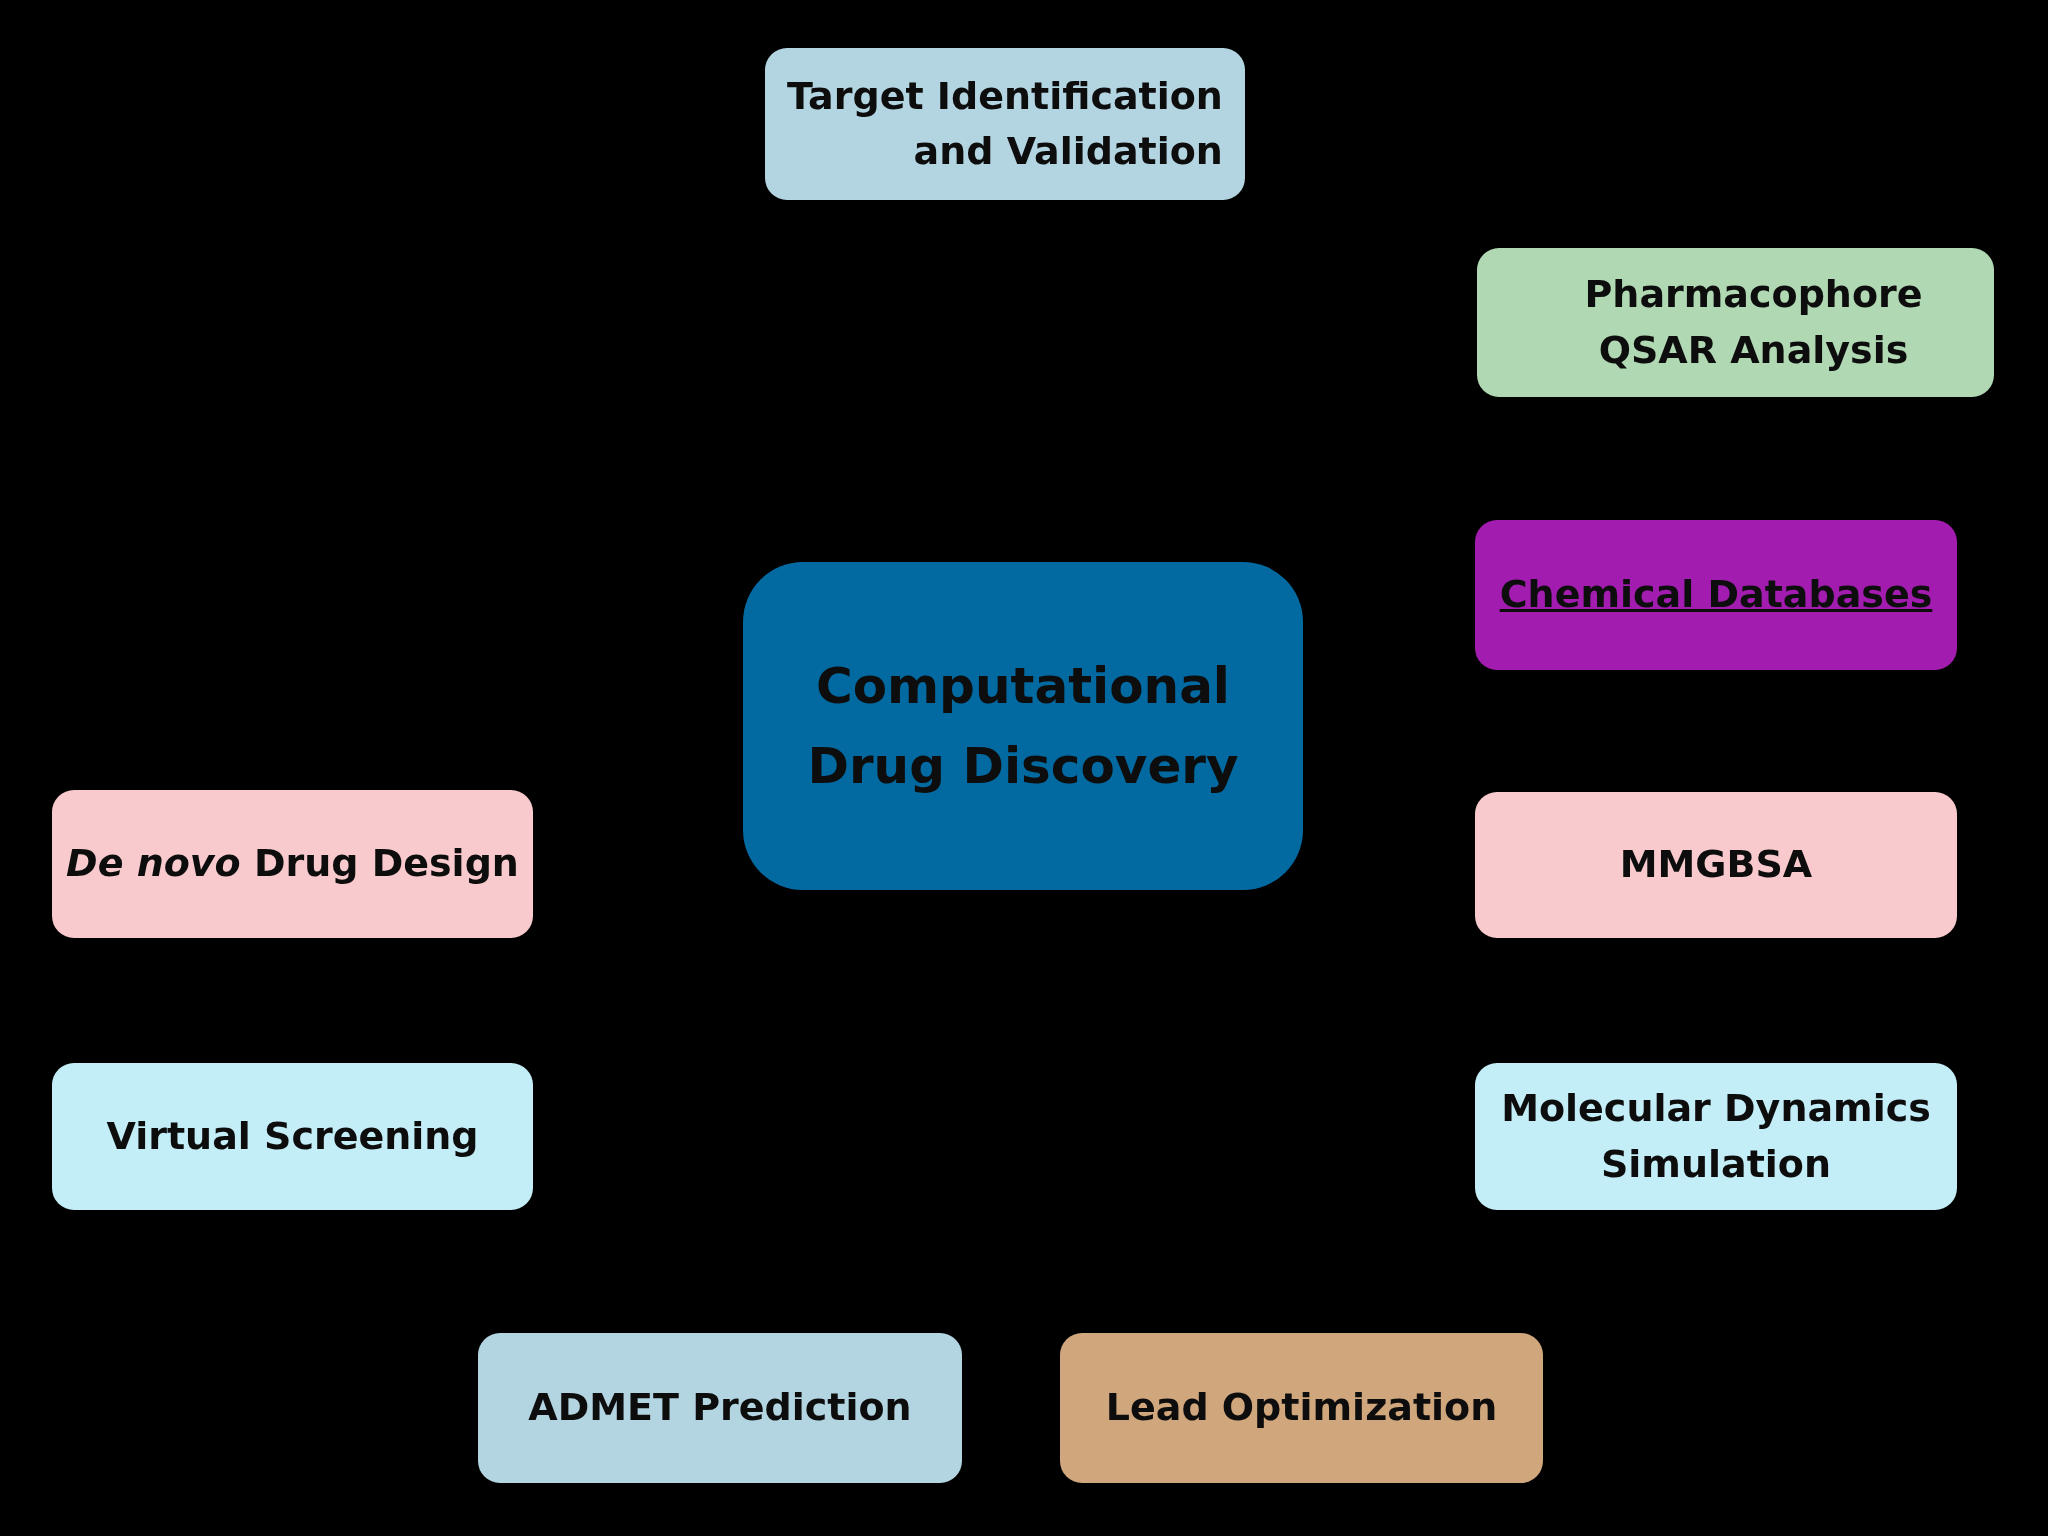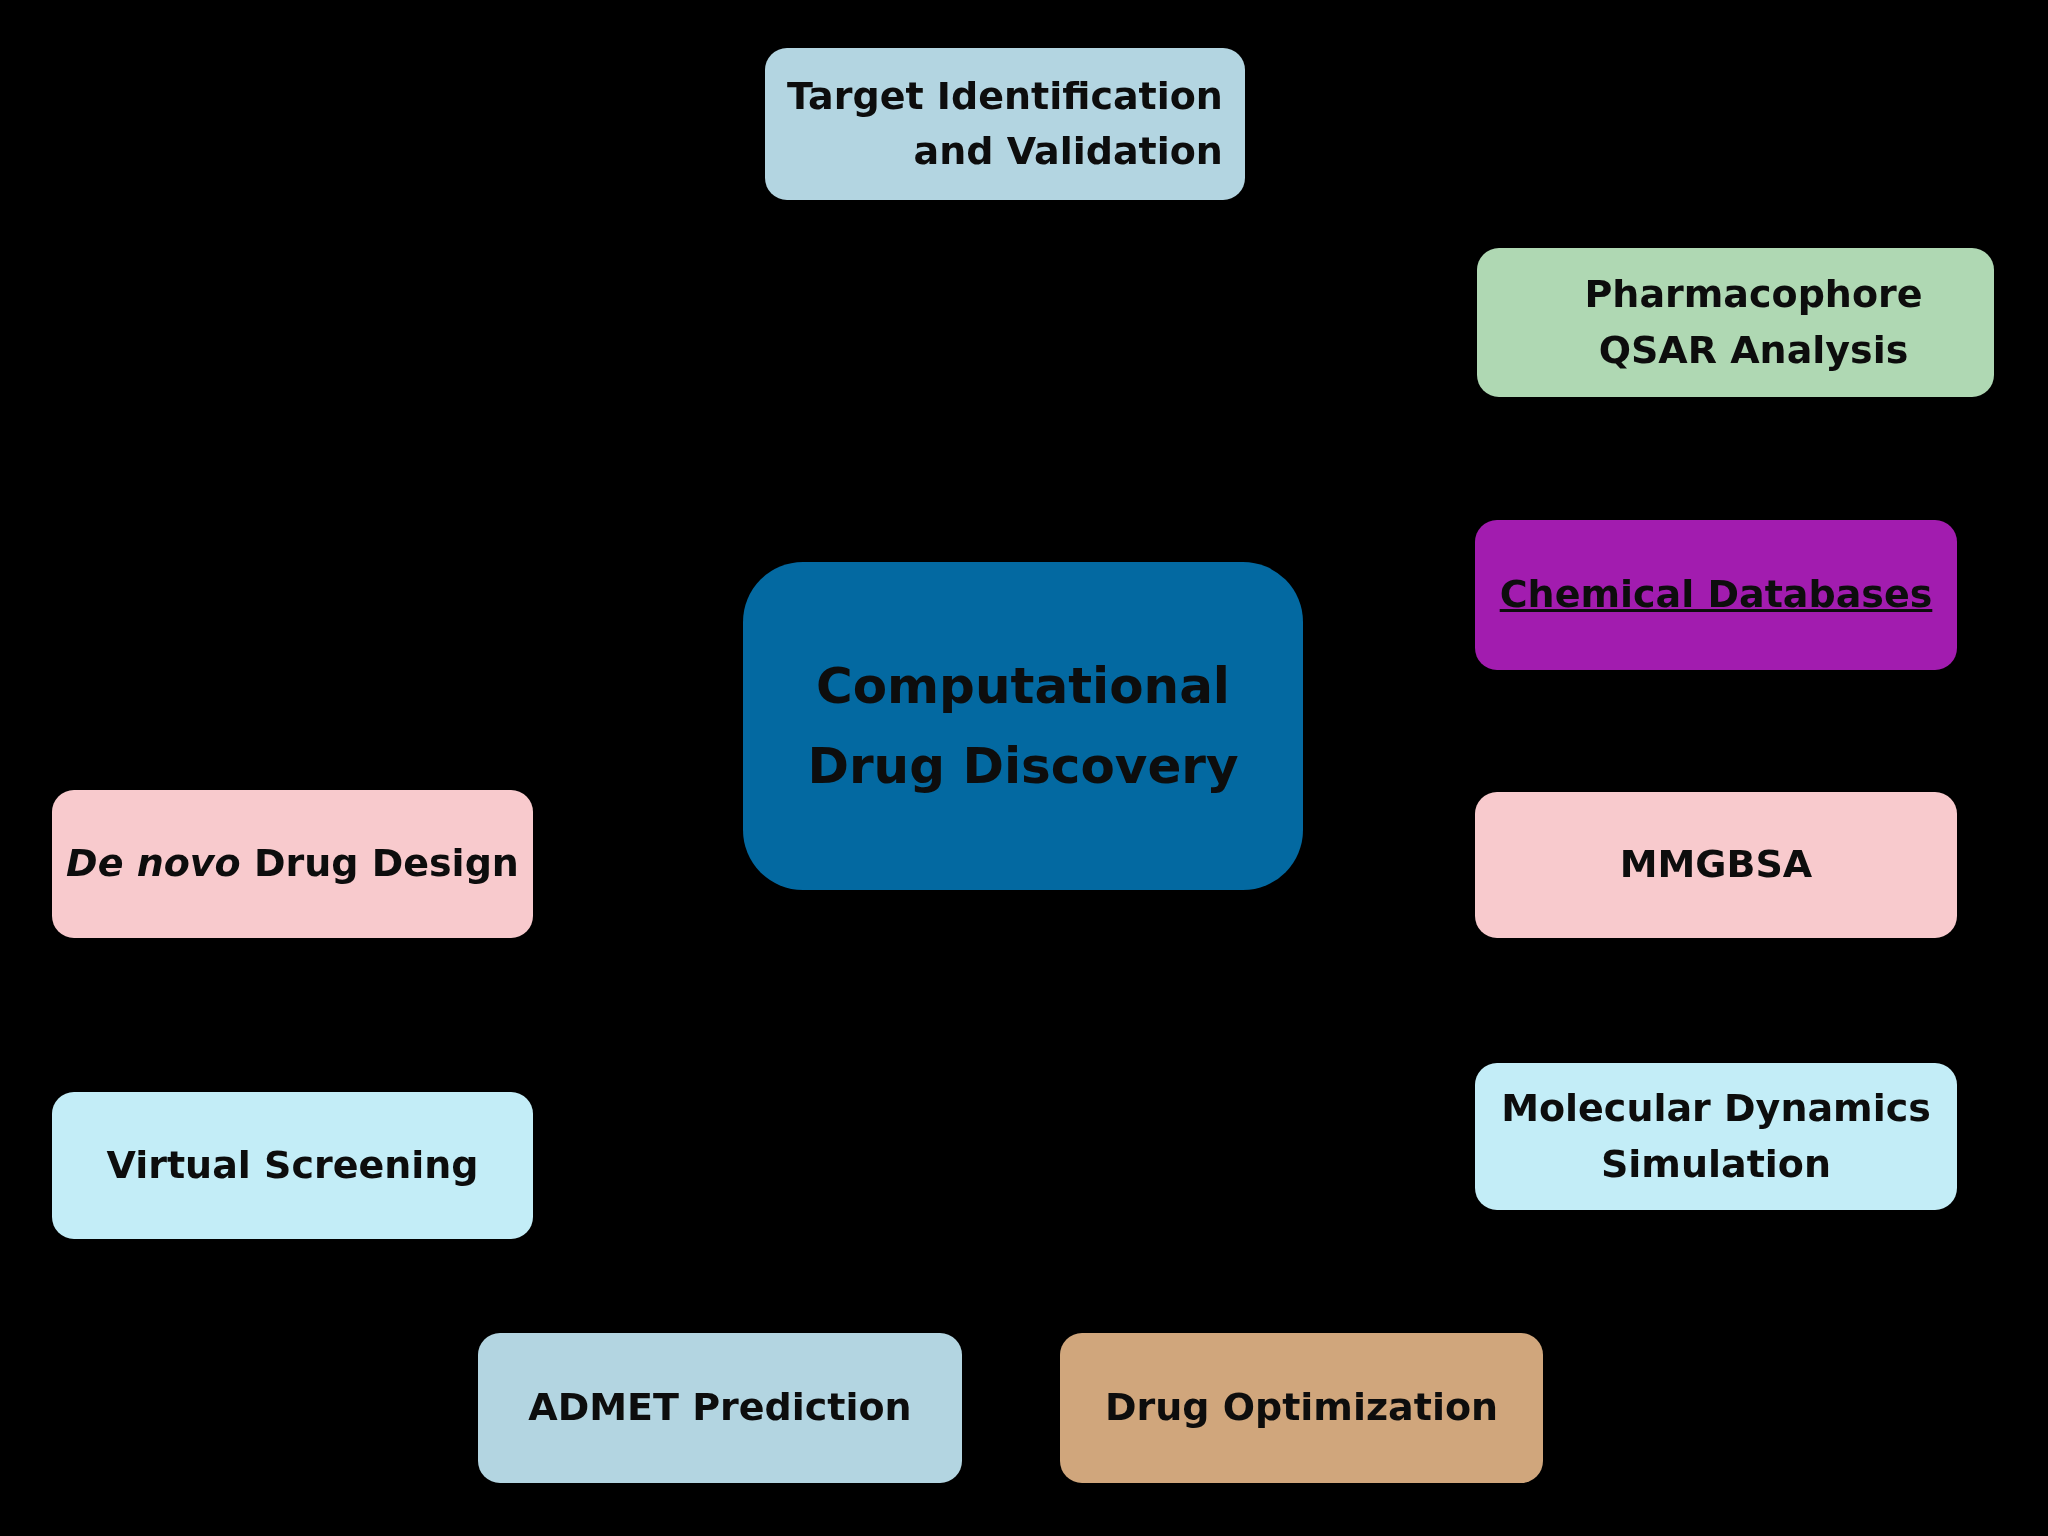--- a/index.html
+++ b/index.html
@@ -33,21 +33,21 @@
   .lbl em { font-style: italic; font-weight: bold; }
 
   
   #n-target    { left: 765px;  top: 48px;   width: 480px; height: 152px; }
   #n-modelling { left: 52px;   top: 249px;  width: 481px; height: 149px; }
   #n-pharma    { left: 1477px; top: 248px;  width: 481px; height: 149px; }
   #n-docking   { left: 53px;   top: 518px;  width: 480px; height: 152px; }
   #n-chemdb    { left: 1475px; top: 520px;  width: 482px; height: 150px; }
   #n-denovo    { left: 52px;   top: 790px;  width: 481px; height: 148px; }
   #n-mmgbsa    { left: 1475px; top: 792px;  width: 482px; height: 146px; }
-  #n-virtual   { left: 52px;   top: 1063px; width: 481px; height: 147px; margin-top: 29px; }
+  #n-virtual   { left: 52px;   top: 1063px; width: 481px; height: 147px; }
   #n-mds       { left: 1475px; top: 1063px; width: 482px; height: 147px; }
   #n-admet     { left: 478px;  top: 1333px; width: 484px; height: 150px; }
   #n-lead      { left: 1060px; top: 1333px; width: 483px; height: 150px; }
   #n-center    { left: 743px;  top: 562px;  width: 560px; height: 328px; }
 </style>
 </head>
 <body>
 
 <div class="canvas">
 
@@ -82,21 +82,21 @@
   <div class="node" id="n-mds" style="background-color: rgb(195, 237, 247);">
     <span class="lbl">Molecular Dynamics
 Simulation</span>
   </div>
 
   <div class="node" id="n-admet" style="background-color: rgb(179, 213, 225);">
     <span class="lbl">ADMET Prediction</span>
   </div>
 
   <div class="node" id="n-lead" style="background-color: rgb(208, 166, 124);">
-    <span class="lbl">Drug Optimization</span>
+    <span class="lbl">Lead Optimization</span>
   </div>
 
   <div class="node center" id="n-center" style="background-color: #0369a1;">
     <span class="lbl">Computational
 Drug Discovery</span>
   </div>
 
 </div>
 
 </body></html>

